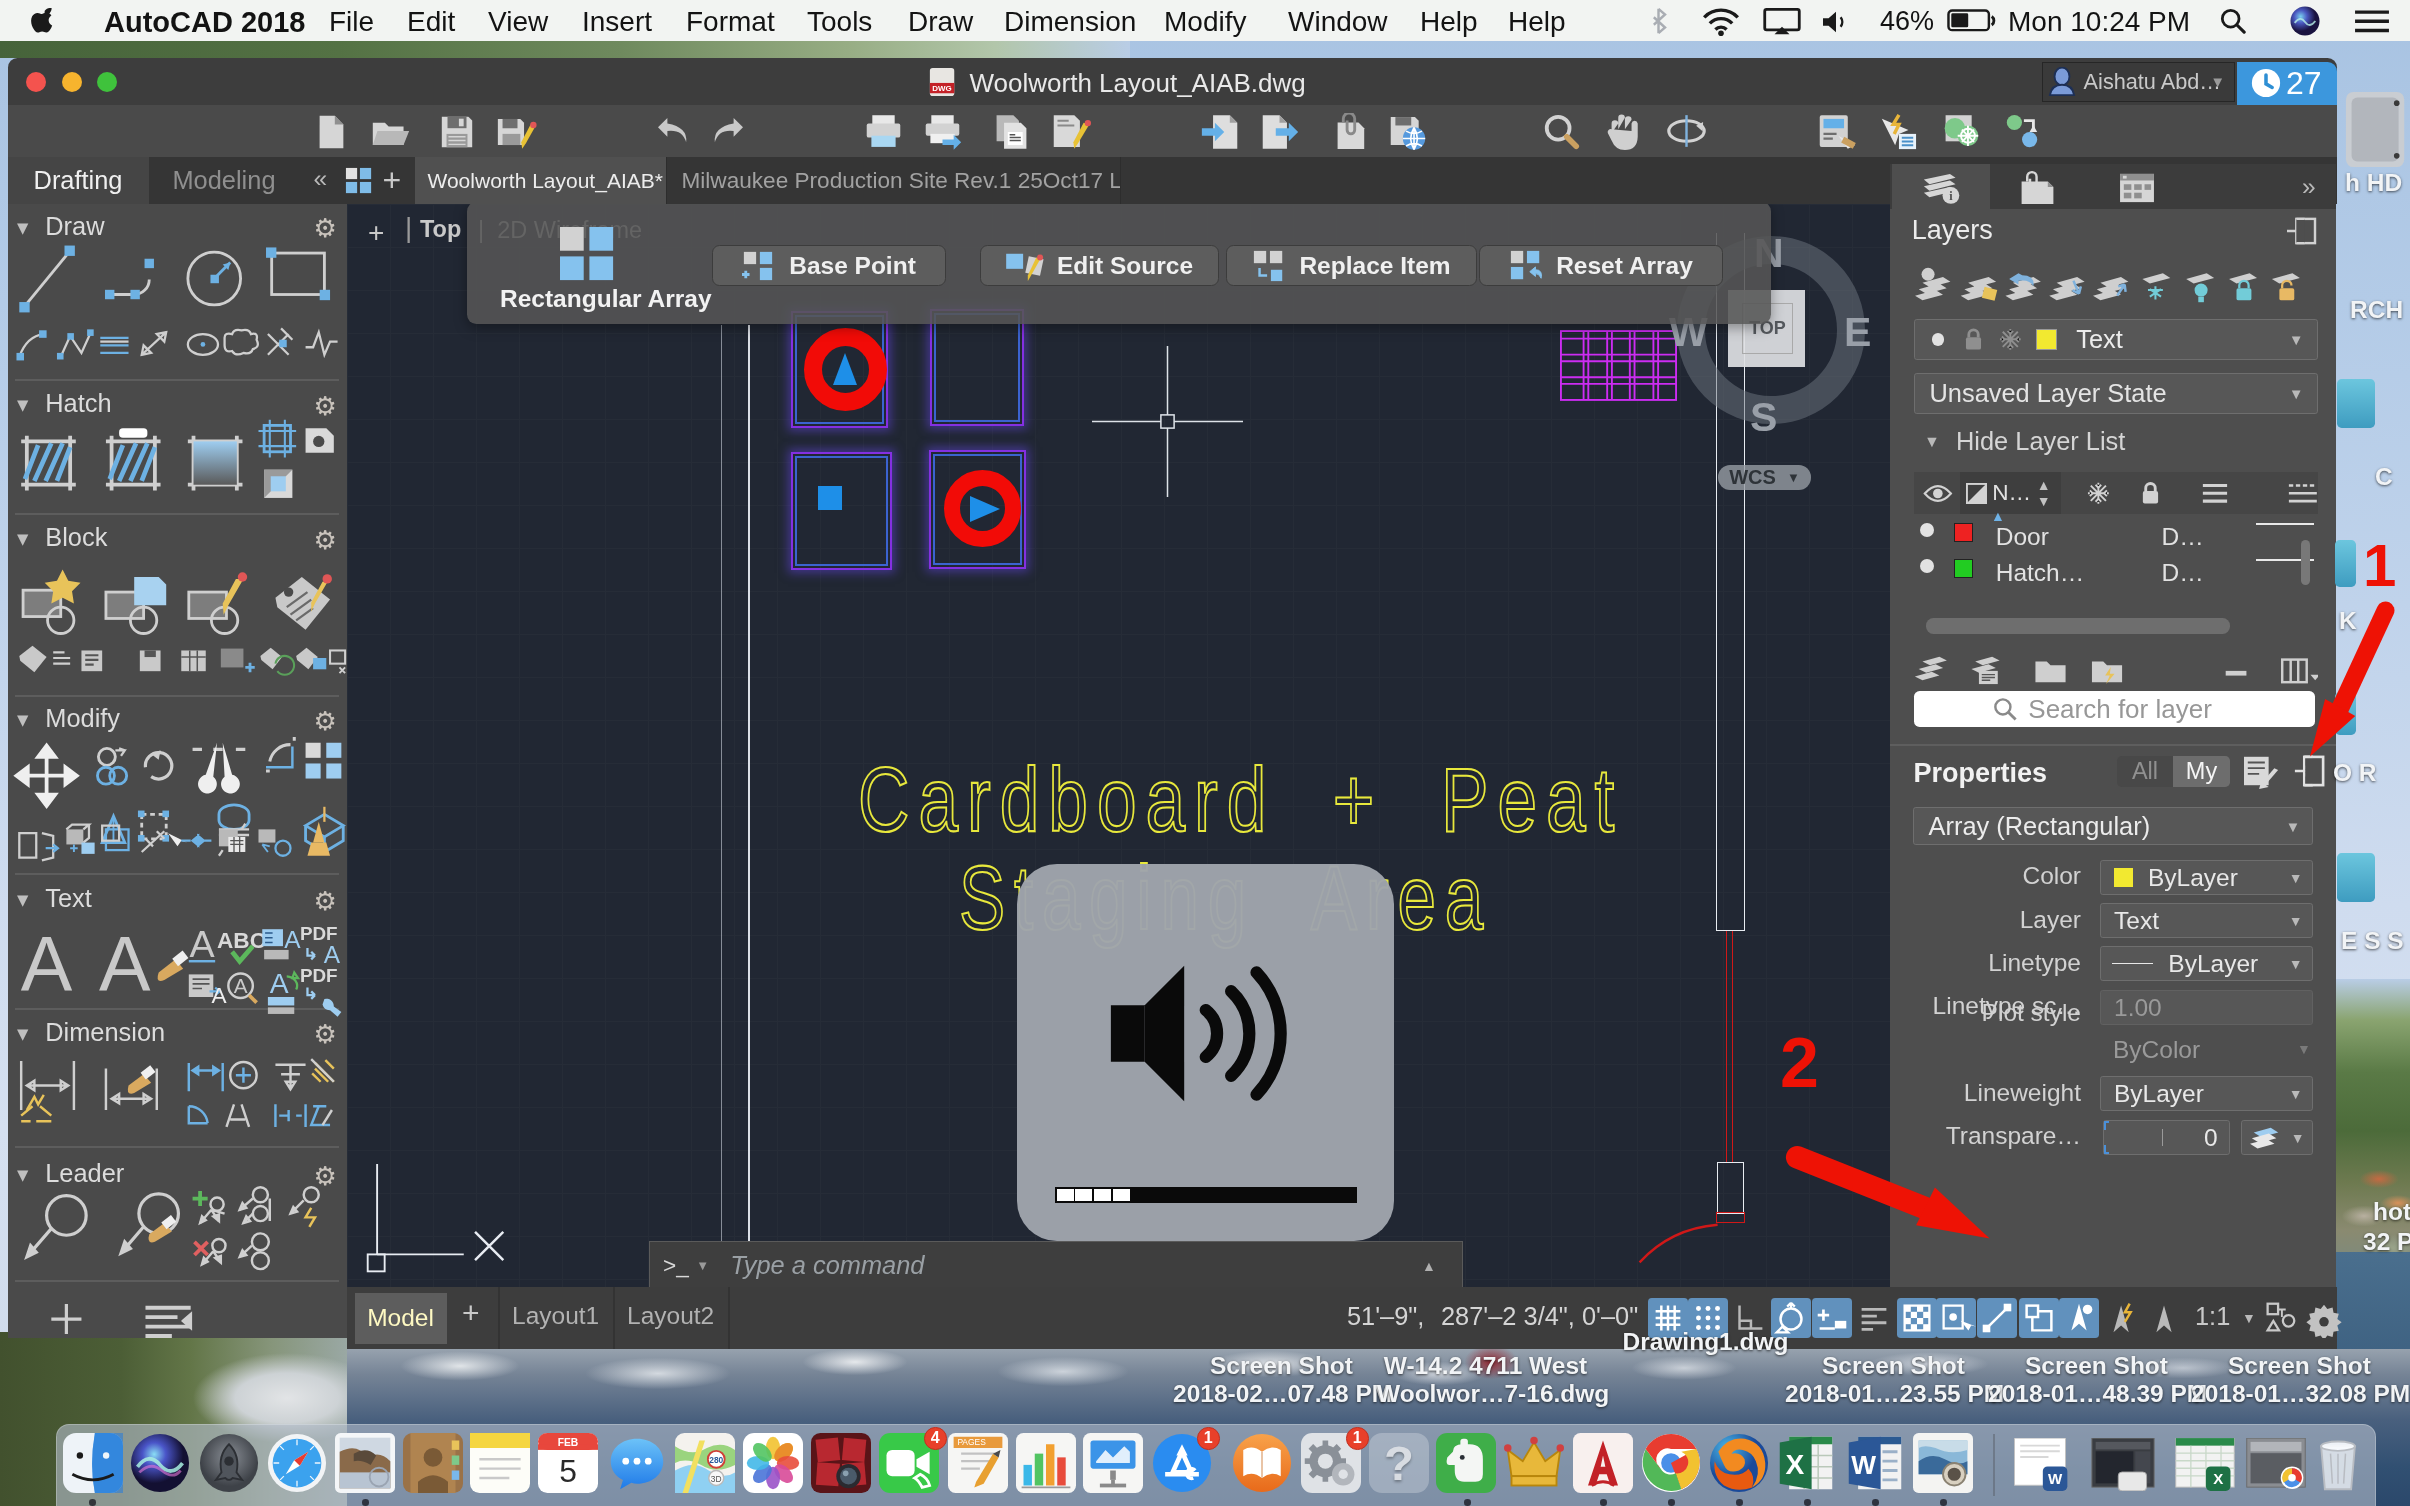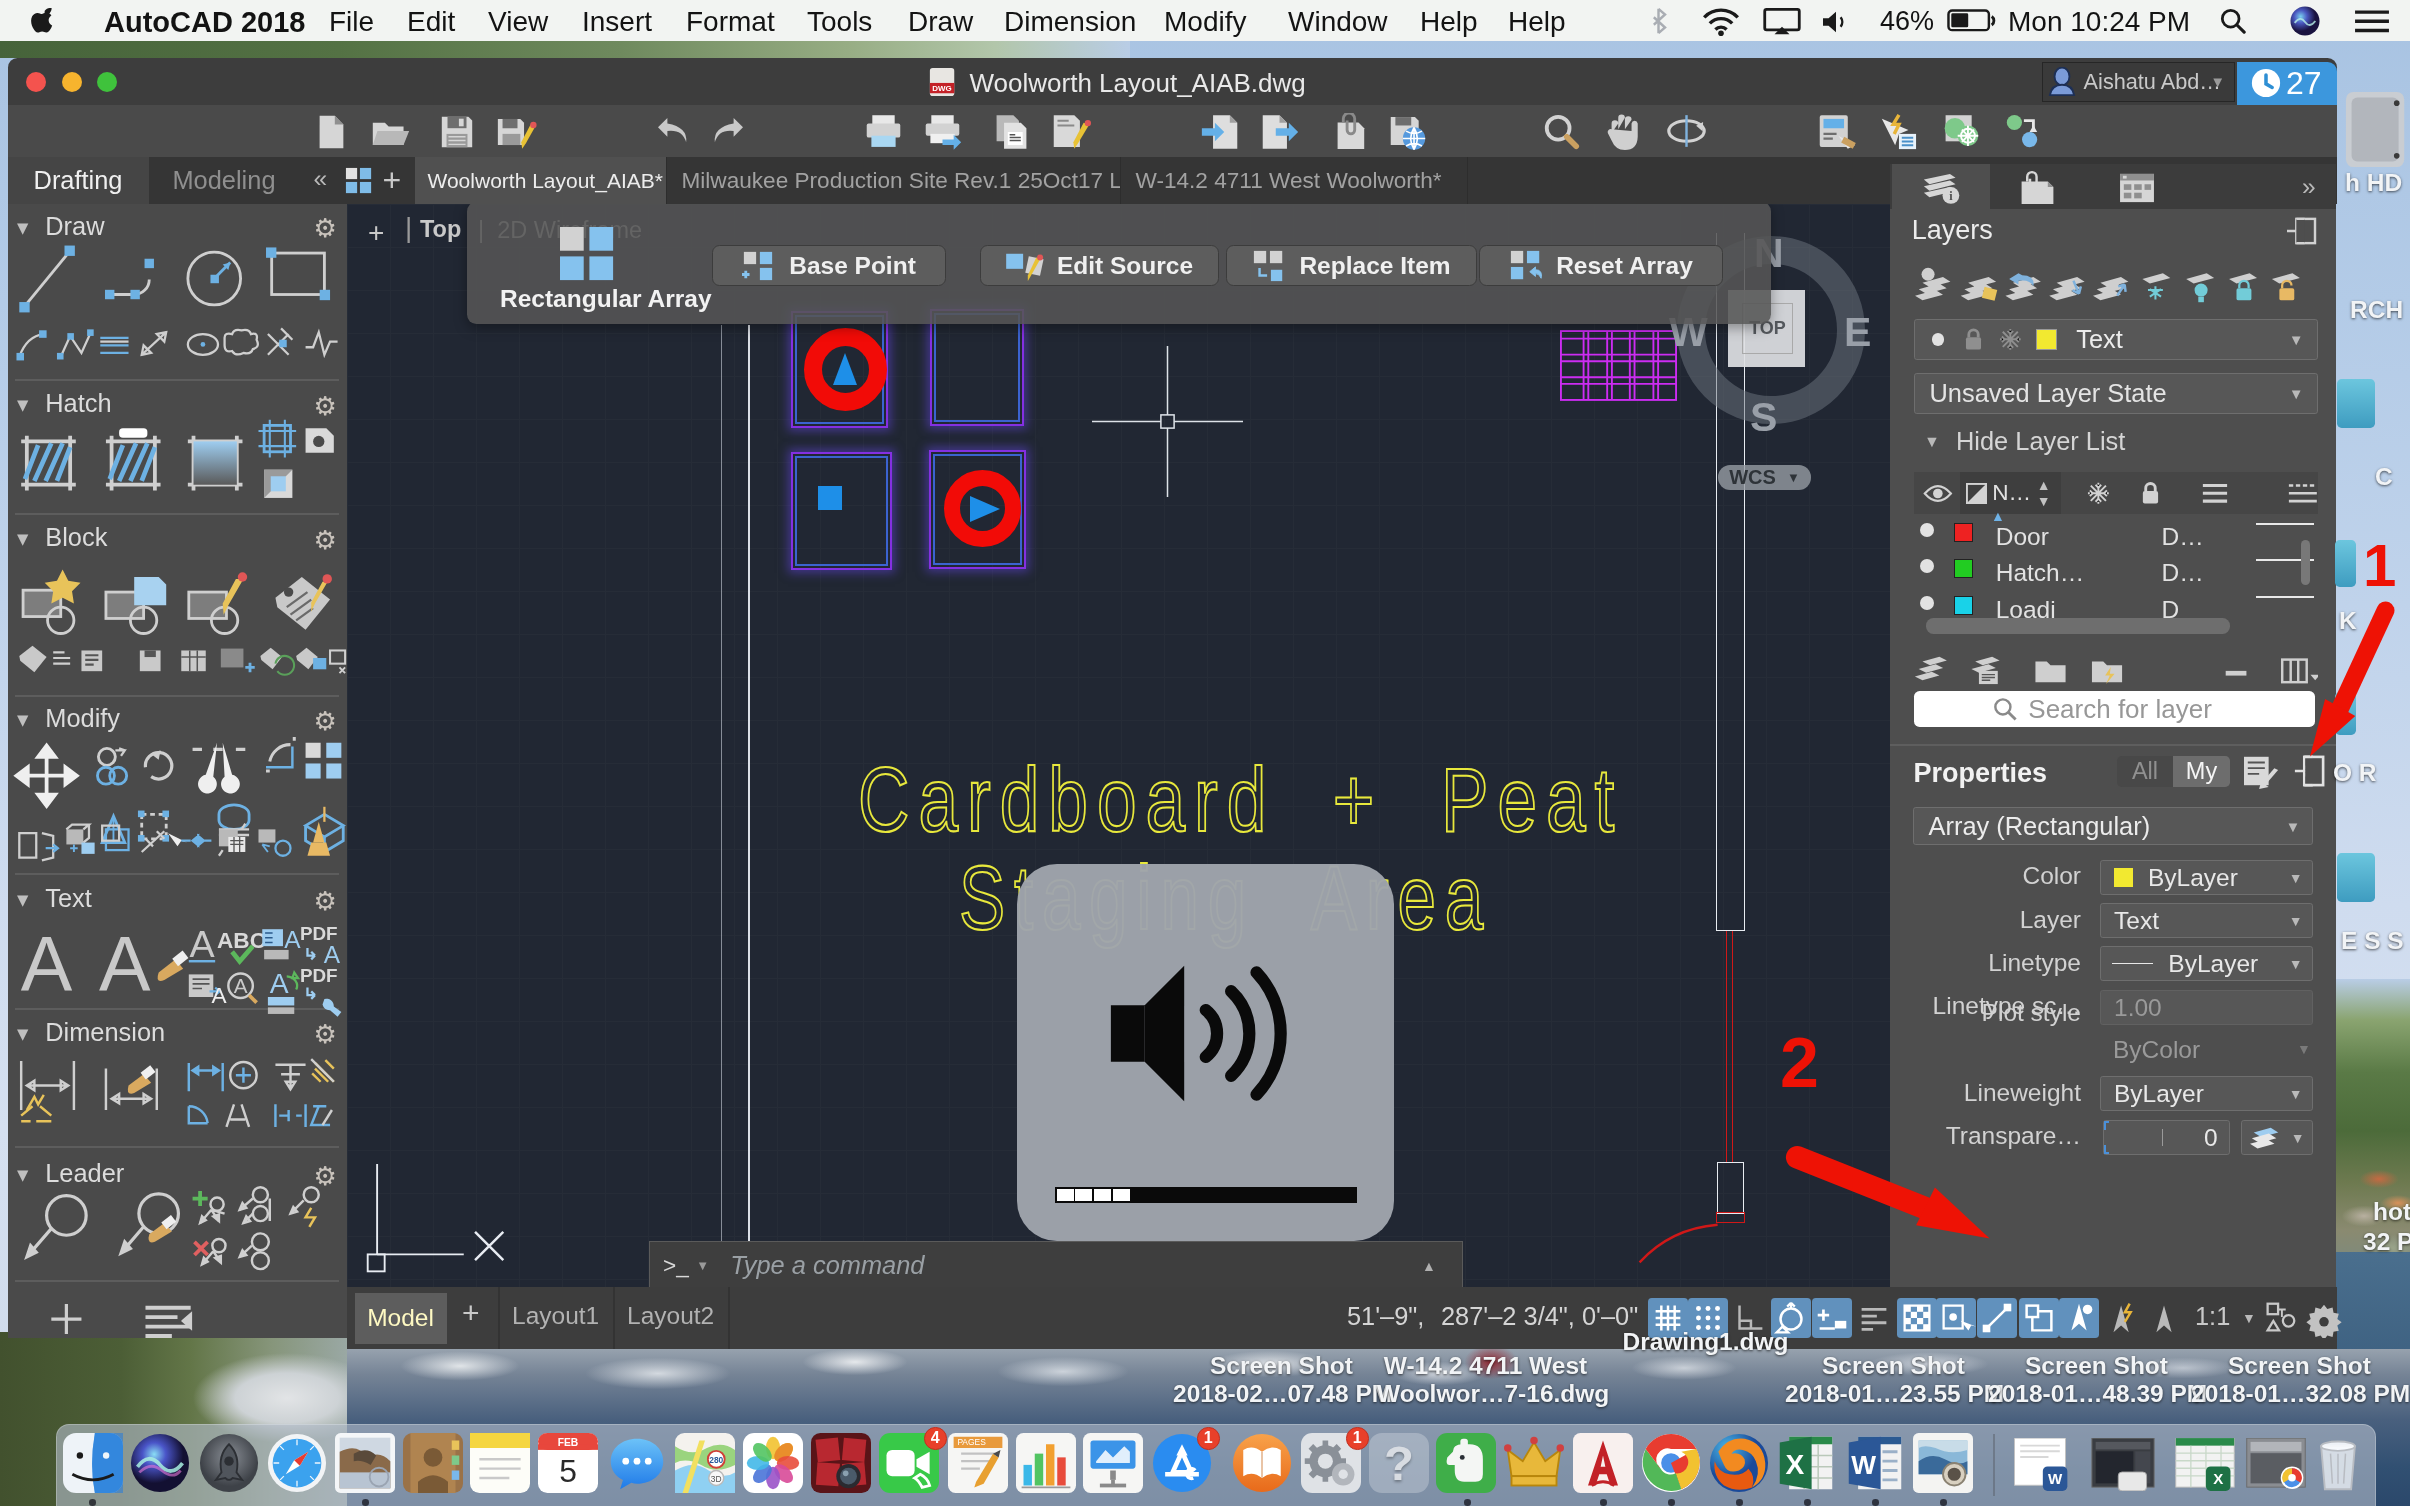--- a/index.html
+++ b/index.html
@@ -313,21 +313,20 @@
     <div style="position:absolute;left:306px;top:7.5px;color:#b9b9b9;font-size:24.5px;">«</div>
     <svg style="position:absolute;left:337px;top:10.4px;" width="28" height="28" viewBox="0 0 30 30">
         <rect x="1" y="1" width="12" height="12" fill="#e2e2e2"></rect>
         <rect x="16" y="1" width="12" height="12" fill="#7fbce8"></rect>
         <rect x="1" y="16" width="12" height="12" fill="#7fbce8"></rect>
         <rect x="16" y="16" width="12" height="12" fill="#7fbce8"></rect>
       </svg>
     <div style="position:absolute;left:375px;top:4.7px;color:#c9c9c9;font-size:32px;font-weight:300;">+</div>
     <div style="position:absolute;left:407px;top:0;width:252px;height:47px;background:#505050;color:#ededed;font-size:21px;display:flex;align-items:center;padding-left:13px;border-right:1.9px solid #2d2d2d;white-space:nowrap;overflow:hidden;">Woolworth Layout_AIAB*</div>
     <div style="position:absolute;left:661px;top:0;width:452px;height:47px;color:#a2a2a2;font-size:22.6px;display:flex;align-items:center;padding-left:13px;border-right:1.9px solid #2d2d2d;white-space:nowrap;overflow:hidden;">Milwaukee Production Site Rev.1 25Oct17 LNN*</div>
-    <div style="position:absolute;left:1115px;top:0;width:345px;height:47px;color:#a2a2a2;font-size:22.6px;display:flex;align-items:center;padding-left:13px;border-right:1.9px solid #2d2d2d;white-space:nowrap;overflow:hidden;">W-14.2 4711 West Woolworth*</div>
   </div>
   <div id="leftpanel" class="abs">
     <div class="sechdr" style="left:9.4px;top:7.5px;">Draw</div>
       <div class="gear" style="left:306px;top:9.4px;">⚙</div>
     <div class="sechdr" style="left:9.4px;top:185px;">Hatch</div>
       <div class="gear" style="left:306px;top:187px;">⚙</div>
     <div class="sechdr" style="left:9.4px;top:319px;">Block</div>
       <div class="gear" style="left:306px;top:321px;">⚙</div>
     <div class="sechdr" style="left:9.4px;top:500px;">Modify</div>
       <div class="gear" style="left:306px;top:502px;">⚙</div>
@@ -839,27 +838,20 @@
         <span class="lsw" style="background:#ee2222;"></span>
         <span class="lname">Door</span>
         <span class="ld">D…</span>
         <span class="lline"></span>
       </div>
     <div class="lrow" style="top:350px;">
         <span class="ldot"></span>
         <span class="lsw" style="background:#22cc22;"></span>
         <span class="lname">Hatch…</span>
         <span class="ld">D…</span>
-        <span class="lline"></span>
-      </div>
-    <div class="lrow" style="top:387px;">
-        <span class="ldot"></span>
-        <span class="lsw" style="background:#19d2e8;"></span>
-        <span class="lname">Loadi</span>
-        <span class="ld">D</span>
         <span class="lline"></span>
       </div>
     <div style="position:absolute;left:411px;top:331px;width:9.4px;height:45px;background:#787878;border-radius:4.7px;"></div>
     <div style="position:absolute;left:36px;top:409px;width:304px;height:16px;background:#6e6e6e;border-radius:7.5px;"></div>
     <svg style="position:absolute;left:22.6px;top:443px;" width="405" height="34" viewBox="0 0 430 36">
       <g fill="#cfcfcf">
         <g>
             <path d="M10 10 L28 5 L36 9 L18 14 Z"></path>
             <path d="M6 18 L24 13 L32 17 L14 22 Z"></path>
             <path d="M2 26 L20 21 L28 25 L10 30 Z"></path>

